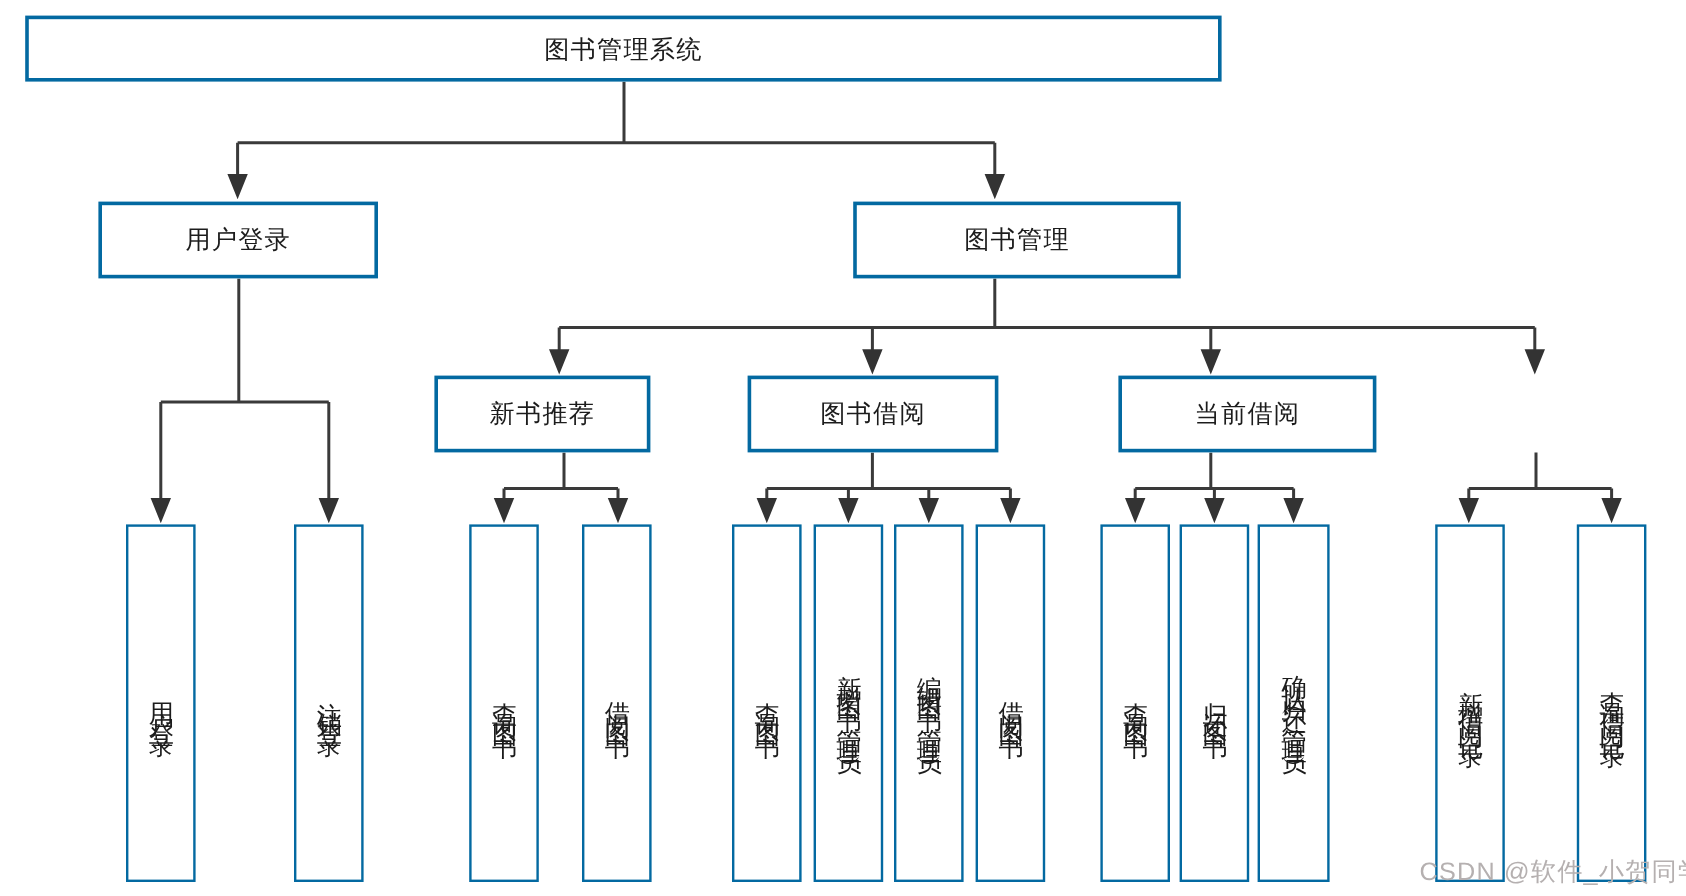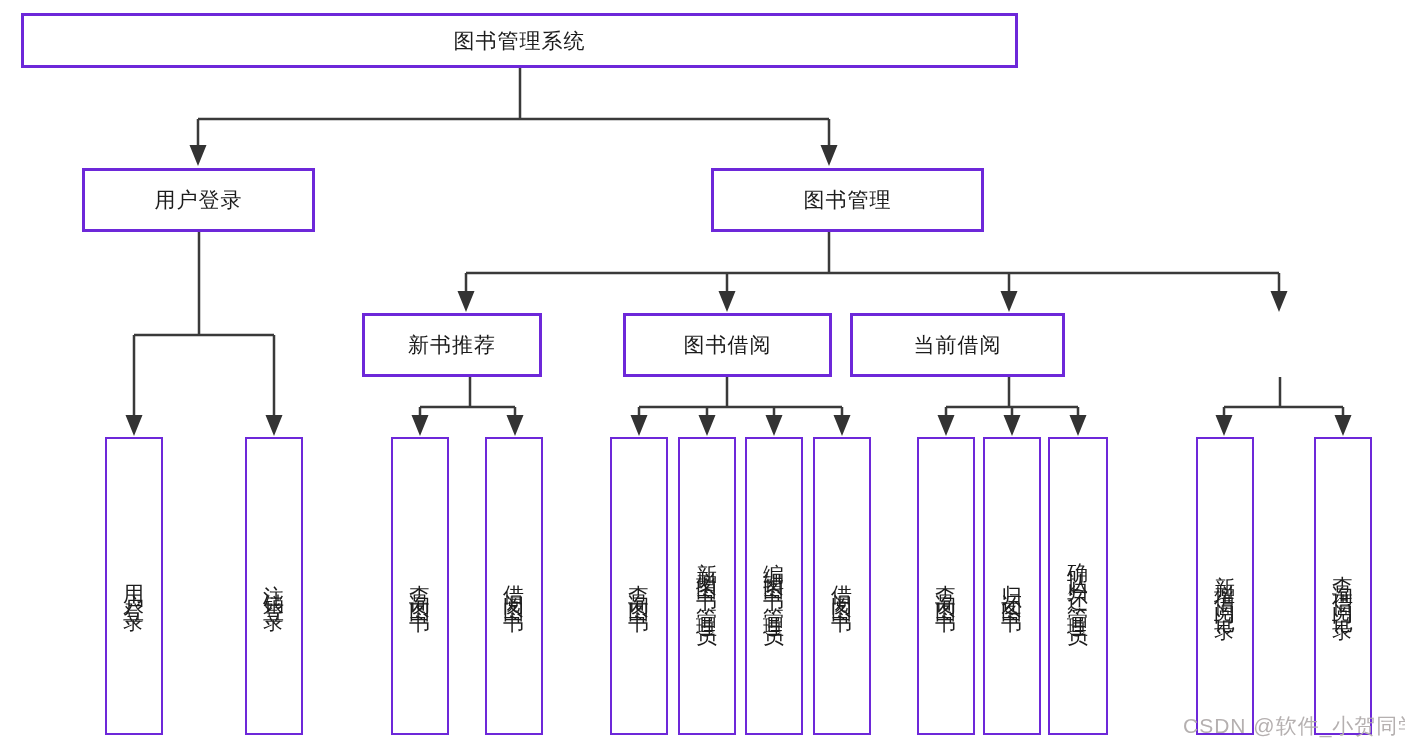--- a/index.html
+++ b/index.html
@@ -8,21 +8,21 @@
     width:1405px;height:747px;
     background:#ffffff;
     font-family:"Liberation Sans", sans-serif;
     color:#1c1c1c;
     overflow:hidden;
   }
   .connectors{position:absolute;left:0;top:0;z-index:1;}
   .node{
     position:absolute;
     box-sizing:border-box;
-    border:3px solid #6d28d9;
+    border:3px solid #0369a1;
     background:#ffffff;
     display:flex;
     align-items:center;
     justify-content:center;
     z-index:2;
   }
   .hbox{
     font-size:21px;
     letter-spacing:1px;
     white-space:nowrap;
@@ -34,21 +34,21 @@
     text-orientation:mixed;
     font-size:21px;
     letter-spacing:9px;
     line-height:1;
   }
   .n-root{left:21px;top:13px;width:997px;height:55px;}
   .n-ulogin{left:82px;top:168px;width:233px;height:64px;}
   .n-bmgmt{left:711px;top:168px;width:273px;height:64px;}
   .n-nbook{left:362px;top:313px;width:180px;height:64px;}
   .n-bborrow{left:623px;top:313px;width:209px;height:64px;}
-  .n-cborrow{left:850px;top:313px;width:215px;height:64px;}
+  .n-cborrow{left:932px;top:313px;width:215px;height:64px;}
   .n-brecord{left:1172px;top:313px;width:215px;height:64px;}
   .n-l1{left:105px;}
   .n-l2{left:245px;}
   .n-l3{left:391px;}
   .n-l4{left:485px;}
   .n-l5{left:610px;}
   .n-l6{left:678px;}
   .n-l7{left:745px;}
   .n-l8{left:813px;}
   .n-l9{left:917px;}

